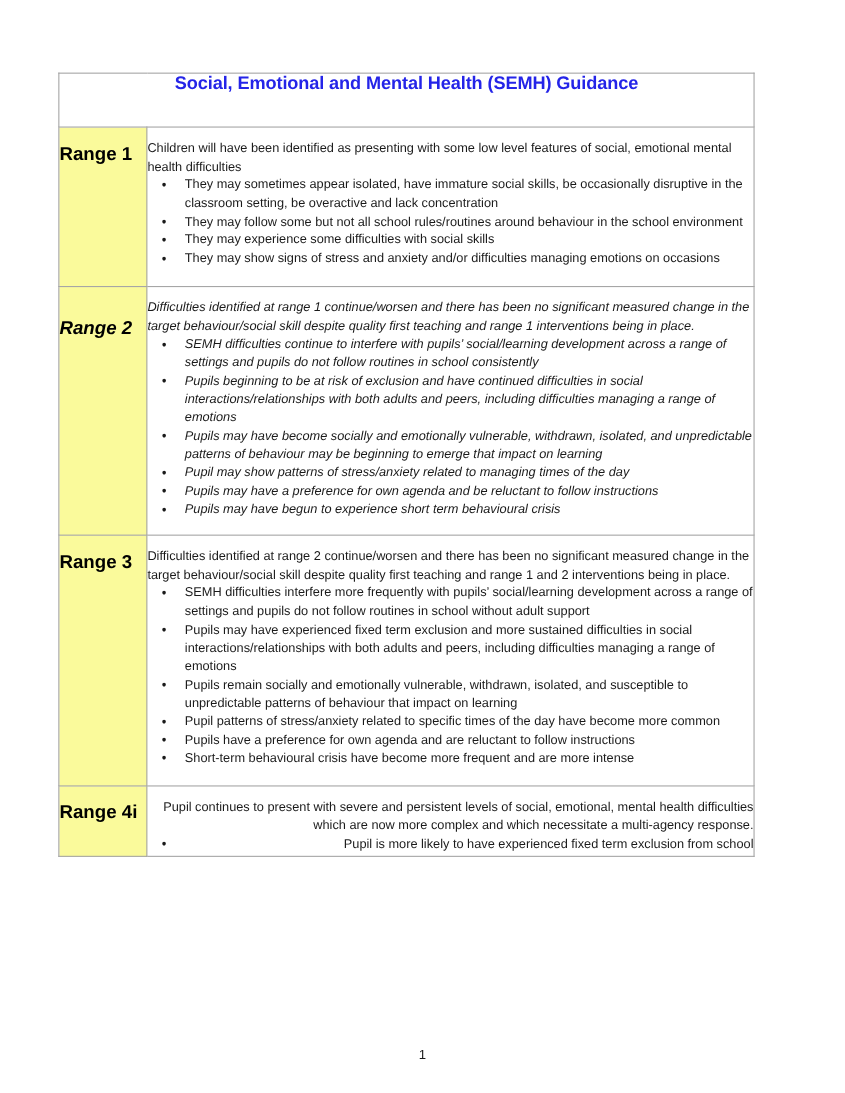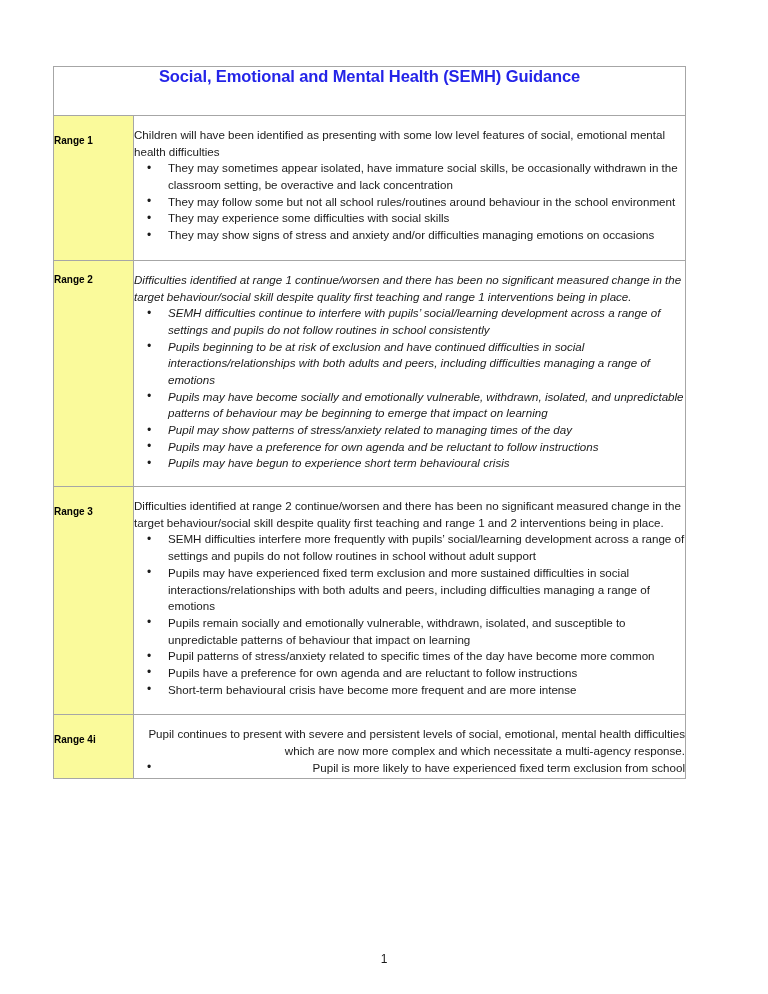--- a/index.html
+++ b/index.html
@@ -71,21 +71,21 @@
   }
 
   
   .range-label-cell {
     background: #fafa9b;
     width: 80px;
     padding: 14px 0 6px 8px;
   }
   .range-label {
     font-weight: bold;
-    font-size: 10px;
+    font-size: 17px;
     color: #000000;
     white-space: nowrap;
   }
 
   .range-body-cell {
     background: #ffffff;
     padding: 11px 7px 11px 8px;
   }
 
   .range-intro {
@@ -116,21 +116,21 @@
     color: #1a1a1a;
   }
 
   
   .row-r1 .range-body-cell { padding-top: 11px; padding-bottom: 16px; }
   .row-r2 .range-body-cell { padding-top: 11px; padding-bottom: 14px; font-style: italic; }
   .row-r3 .range-body-cell { padding-top: 11px; padding-bottom: 16px; }
   .row-r4 .range-body-cell { padding-top: 11px; padding-bottom: 2px; text-align: right; }
 
   .row-r1 .range-label-cell { padding-top: 14px; }
-  .row-r2 .range-label-cell { padding-top: 8px; }
+  .row-r2 .range-label-cell { padding-top: 28px; font-style: italic; }
   .row-r3 .range-label-cell { padding-top: 14px; margin-left: 24px; }
   .row-r4 .range-label-cell { padding-top: 14px; }
 
   
   .page-number {
     position: absolute;
     left: 0;
     top: 952px;
     width: 768px;
     text-align: center;
@@ -156,21 +156,21 @@
       </tr>
 
 
       <tr class="row-r1">
         <td class="range-label-cell">
           <span class="range-label">Range 1</span>
         </td>
         <td class="range-body-cell">
           <p class="range-intro">Children will have been identified as presenting with some low level features of social, emotional mental health difficulties</p>
           <ul class="bullets">
-            <li>They may sometimes appear isolated, have immature social skills, be occasionally withdrawn in the classroom setting, be overactive and lack concentration</li>
+            <li>They may sometimes appear isolated, have immature social skills, be occasionally disruptive in the classroom setting, be overactive and lack concentration</li>
             <li>They may follow some but not all school rules/routines around behaviour in the school environment</li>
             <li>They may experience some difficulties with social skills</li>
             <li>They may show signs of stress and anxiety and/or difficulties managing emotions on occasions</li>
           </ul>
         </td>
       </tr>
 
       <tr class="row-r2">
         <td class="range-label-cell">
           <span class="range-label">Range 2</span>

